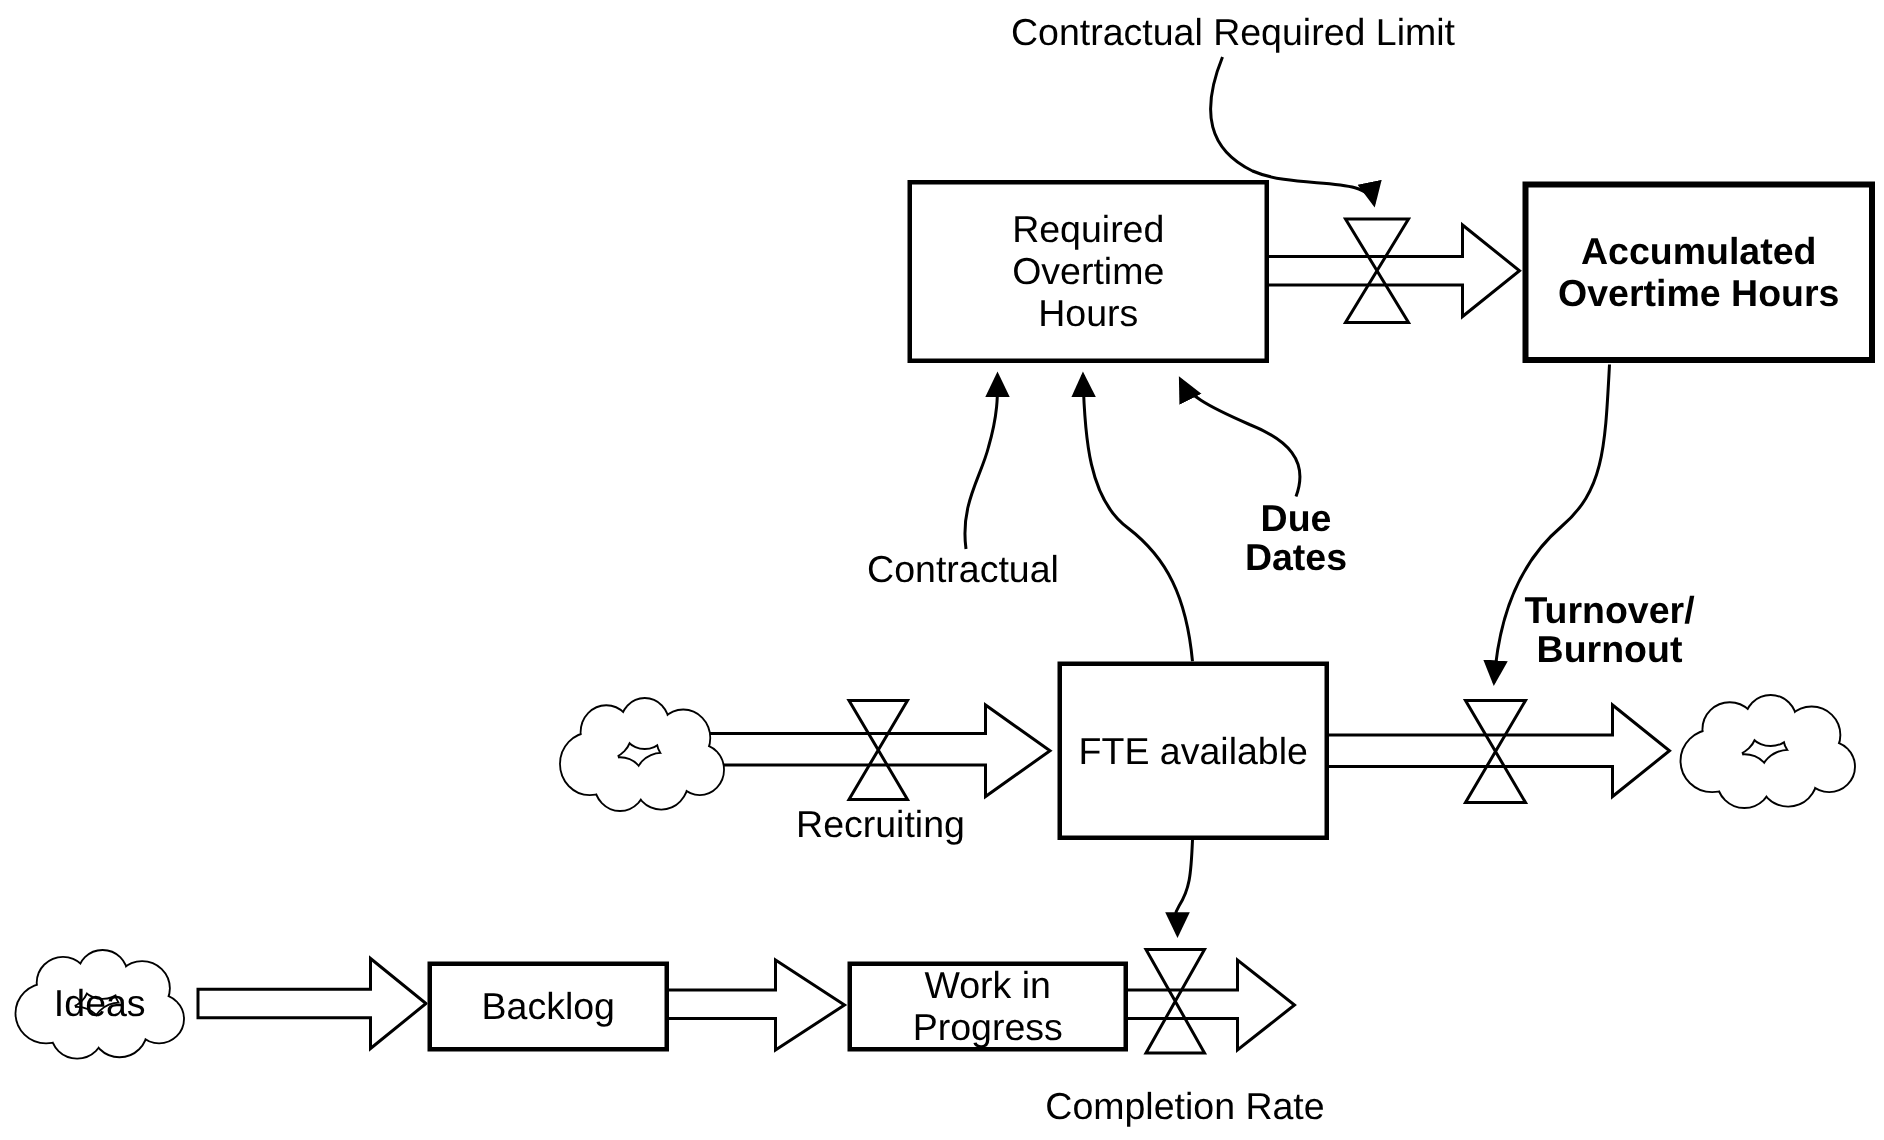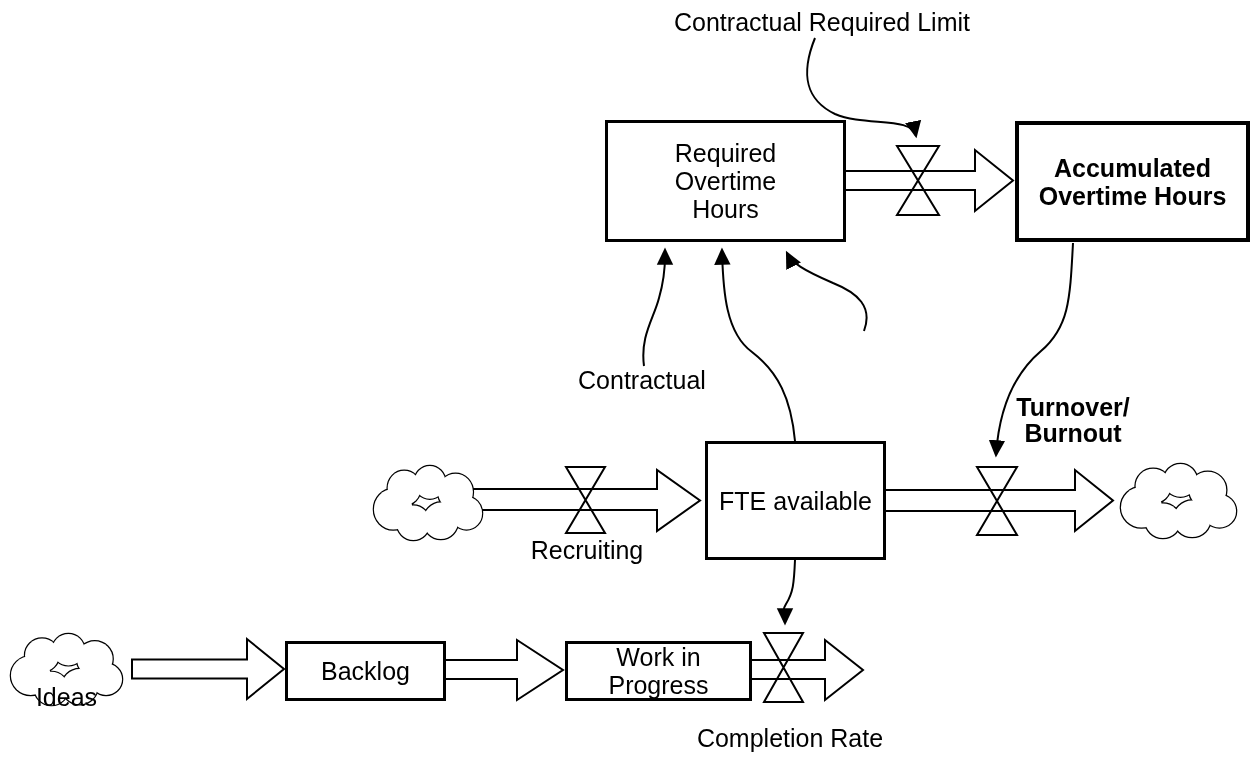--- a/index.html
+++ b/index.html
@@ -108,23 +108,25 @@
   <div class="stock" style="left:285px; top:641px; width:161px; height:60px;">Backlog</div>
 
   <div class="stock" style="left:565px; top:641px; width:187px; height:60px;">Work in
 Progress</div>
 
 
   <div class="lbl" style="left:672px; top:8px; width:300px; height:28px;">Contractual Required Limit</div>
 
   <div class="lbl" style="left:572px; top:366px; width:140px; height:28px;">Contractual</div>
 
+  <div class="lbl bold" style="left:814px; top:332px; width:100px; height:54px;">Due
+Dates</div>
 
   <div class="lbl" style="left:517px; top:536px; width:140px; height:28px;">Recruiting</div>
 
   <div class="lbl bold" style="left:1013px; top:394px; width:120px; height:52px;">Turnover/
 Burnout</div>
 
   <div class="lbl" style="left:690px; top:724px; width:200px; height:28px;">Completion Rate</div>
 
-  <div class="lbl" style="left:14px; top:655px; width:105px; height:28px;margin-top:28px;">Ideas</div>
+  <div class="lbl" style="left:14px; top:655px; width:105px; height:28px;">Ideas</div>
 
 </div>
 
 </body></html>

